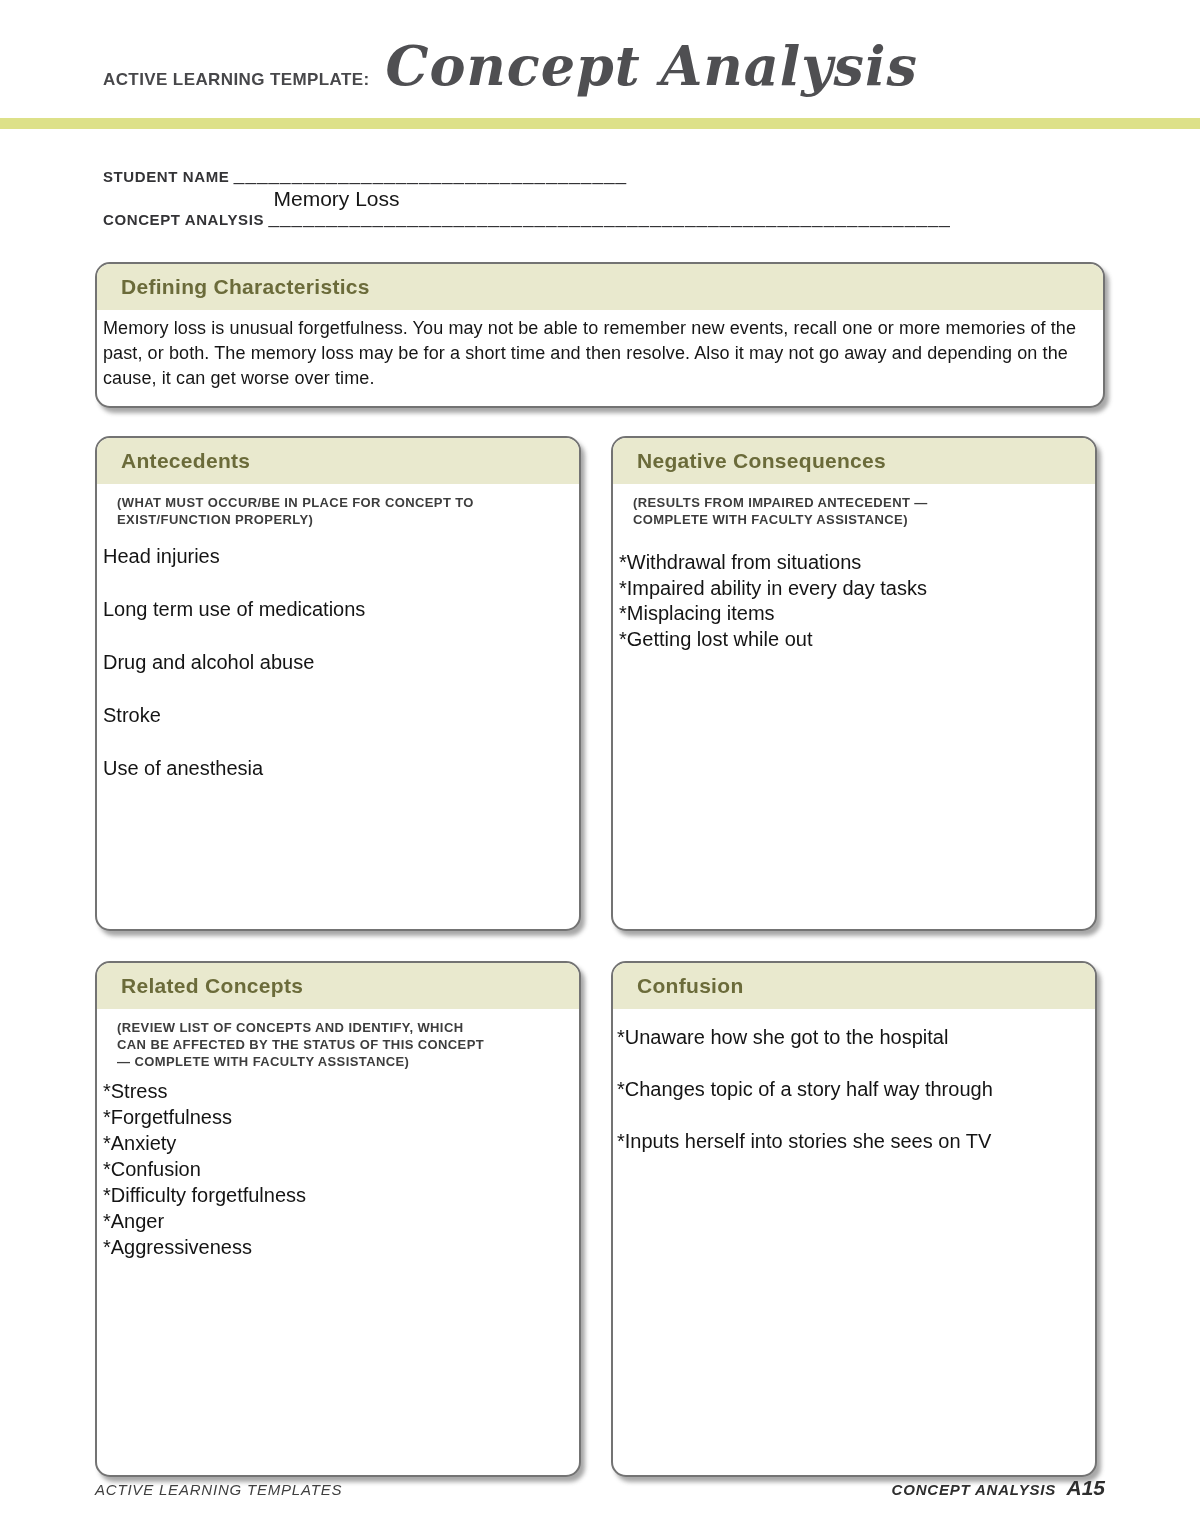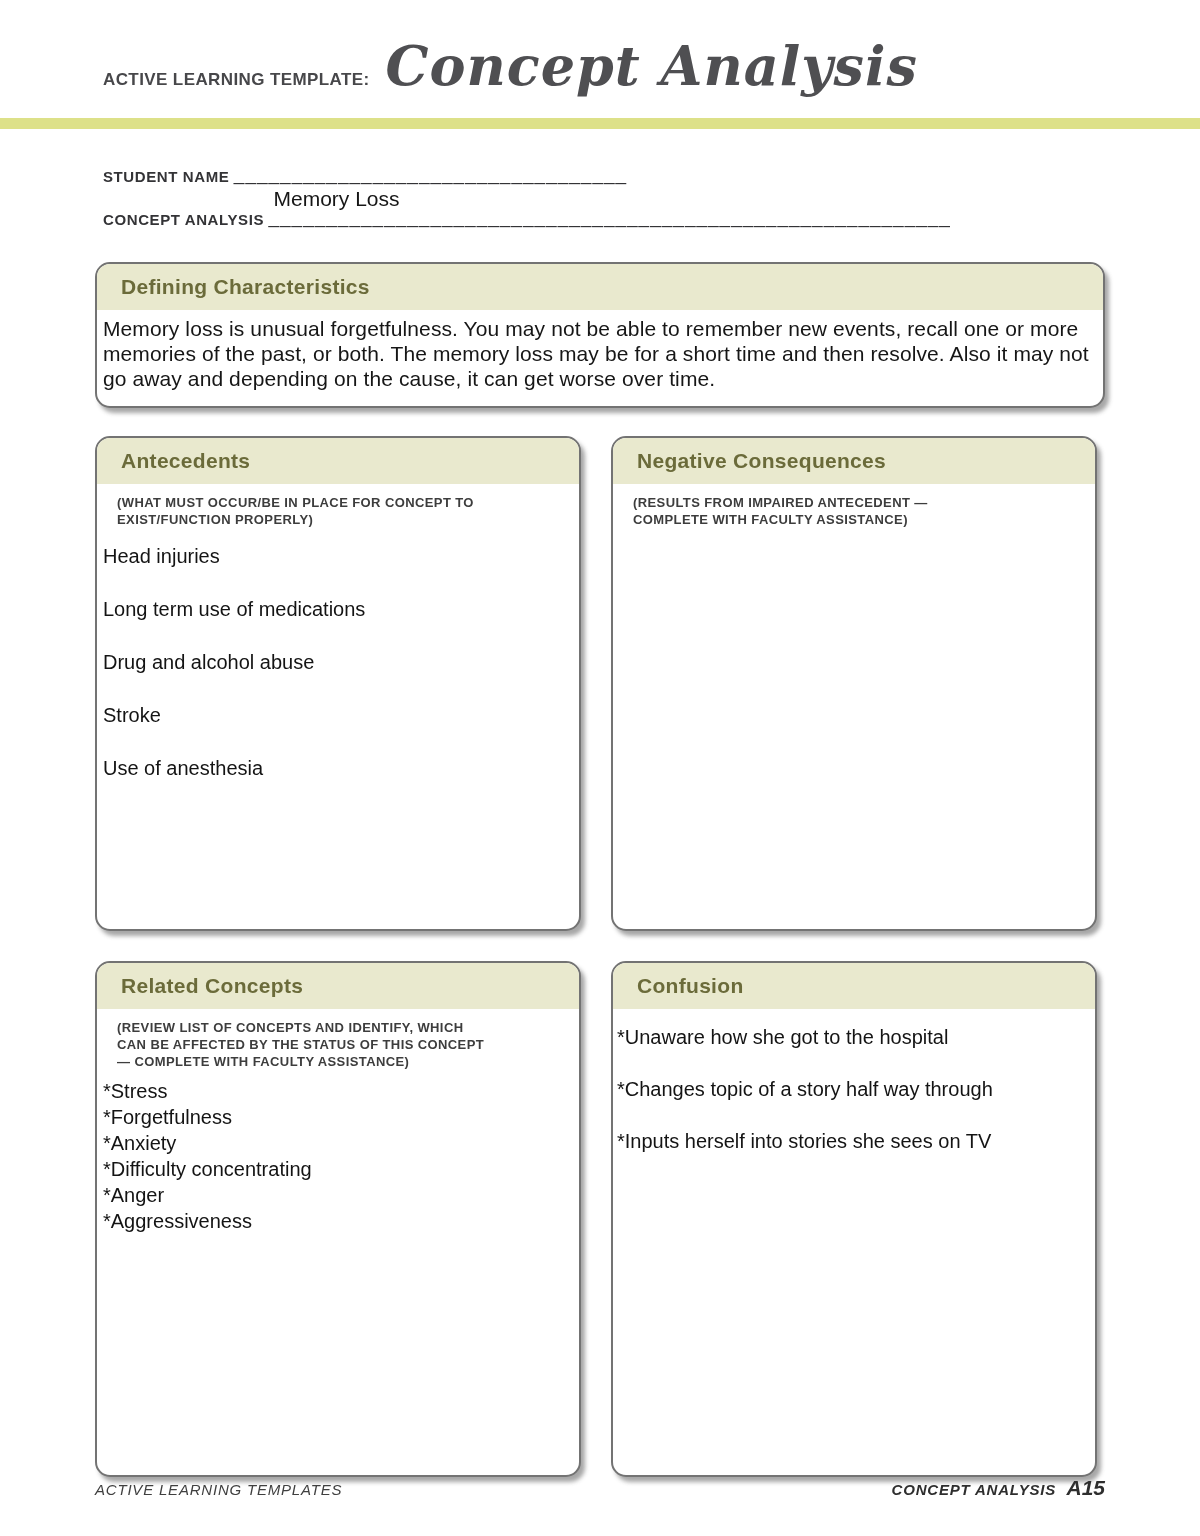--- a/index.html
+++ b/index.html
@@ -72,21 +72,21 @@
   }
   .box-subtitle {
     font-size:13px; font-weight:600; letter-spacing:0.4px;
     color:#3d3d3d; text-transform:uppercase;
     padding:10px 30px 0 20px;
     line-height:17px;
     max-width:420px;
   }
   .box-body { padding:6px 10px 0 6px; }
   .body-text {
-    font-size:21px; line-height:25px; color:#161616;
+    font-size:18px; line-height:25px; color:#161616;
     letter-spacing:0.1px;
   }
   ul.items { list-style:none; }
   .items li { font-size:20px; color:#141414; }
 
   .defining-box { margin-top:26px; height:146px; }
 
   .grid {
     margin-top:28px;
     display:grid;
@@ -176,32 +176,39 @@
           <li>Stroke</li>
           <li>Use of anesthesia</li>
         </ul>
       </section>
 
       <section class="box box-row1">
         <div class="box-band">
           <span class="box-title">Negative Consequences</span>
         </div>
         <div class="box-subtitle">(RESULTS FROM IMPAIRED ANTECEDENT — COMPLETE WITH FACULTY ASSISTANCE)</div>
+        <ul class="items items-tight-neg">
+          <li>*Withdrawal from situations</li>
+          <li>*Impaired ability in every day tasks</li>
+          <li>*Misplacing items</li>
+          <li>*Getting lost while out</li>
+        </ul>
       </section>
 
       <section class="box box-row2">
         <div class="box-band">
           <span class="box-title">Related Concepts</span>
         </div>
         <div class="box-subtitle">(REVIEW LIST OF CONCEPTS AND IDENTIFY, WHICH CAN BE AFFECTED BY THE STATUS OF THIS CONCEPT — COMPLETE WITH FACULTY ASSISTANCE)</div>
         <ul class="items items-tight-rel">
           <li>*Stress</li>
           <li>*Forgetfulness</li>
           <li>*Anxiety</li>
-          <li>*Difficulty concentrating</li>
+          <li>*Confusion</li>
+          <li>*Difficulty forgetfulness</li>
           <li>*Anger</li>
           <li>*Aggressiveness</li>
         </ul>
       </section>
 
       <section class="box box-row2">
         <div class="box-band">
           <span class="box-title">Confusion</span>
         </div>
         <ul class="items items-exemplars">

